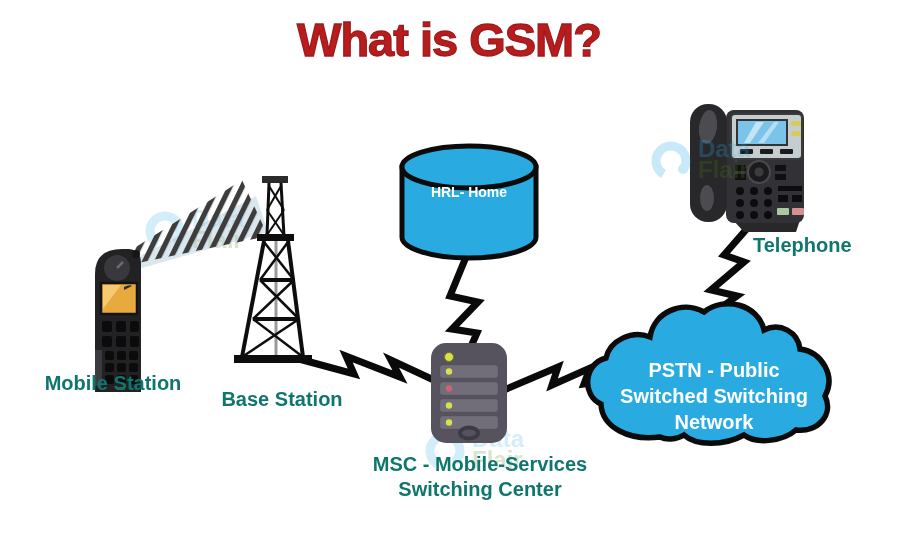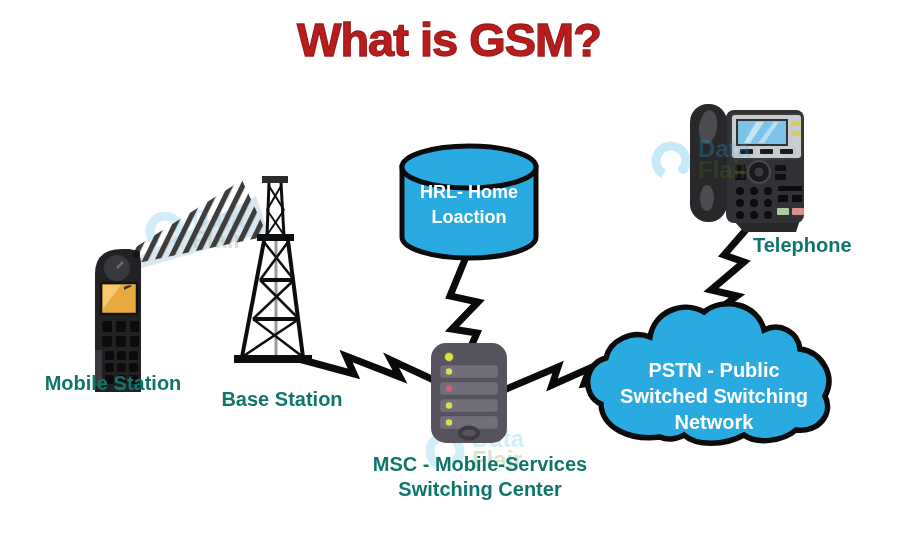--- a/index.html
+++ b/index.html
@@ -204,23 +204,22 @@
       <circle cx="35" cy="31" r="5" fill="#29ABE2"></circle>
     </svg>
     <div class="wm-text">
       <div class="wm-d">Data</div>
       <div class="wm-f">Flair</div>
     </div>
   </div>
 
   <div class="title">What is GSM?</div>
 
-  <div class="node-text" style="left:402px;top:180px;width:134px;font-size:18px;line-height:25px;">
+  <div class="node-text" style="left:402px;top:180px;width:134px;font-size:14px;line-height:25px;">
     <div>HRL- Home</div>
-    <div>Loaction</div>
   </div>
 
   <div class="node-text" style="left:606px;top:357px;width:216px;">
     <div>PSTN - Public</div>
     <div>Switched Switching</div>
     <div>Network</div>
   </div>
 
   <div class="lbl" style="left:23px;top:371px;width:180px;">
     <div>Mobile Station</div>

